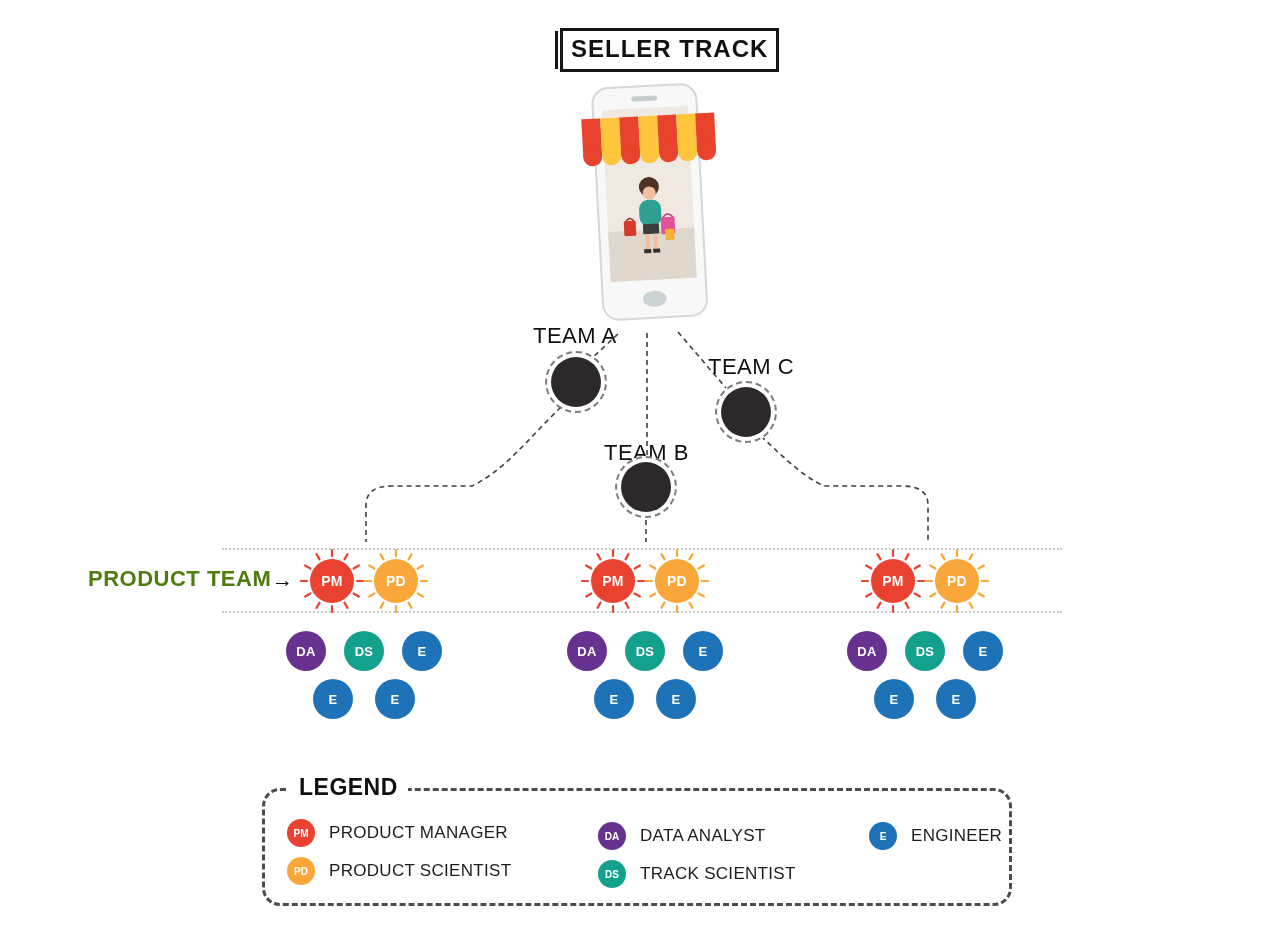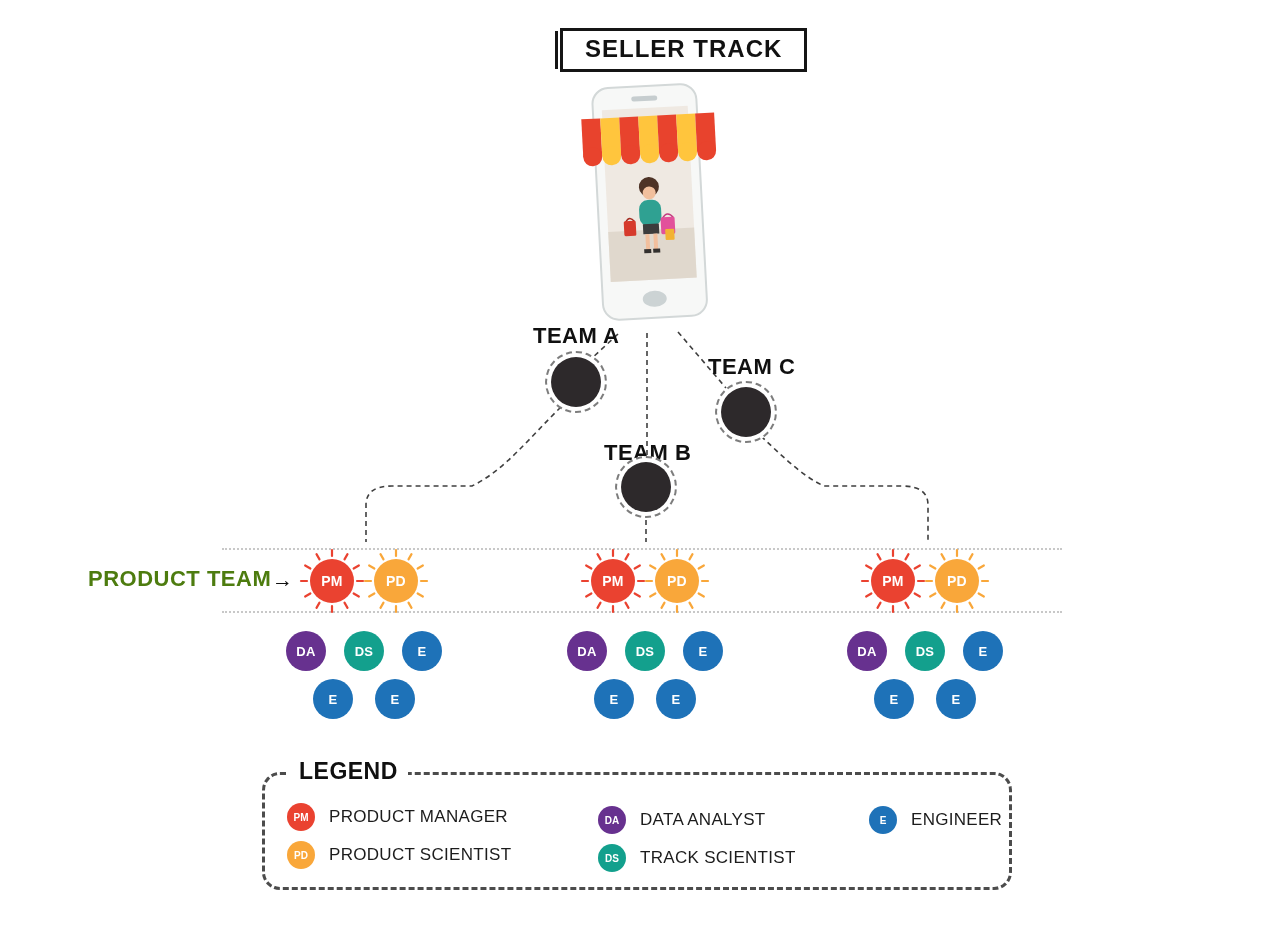--- a/index.html
+++ b/index.html
@@ -3,36 +3,36 @@
 <meta charset="utf-8">
 <style>
   html,body { margin:0; padding:0; background:#fff; }
   body { font-family:"Liberation Sans", sans-serif; }
   .canvas { position:relative; width:1280px; height:944px; background:#fff; overflow:hidden; }
 
   
   .title-box {
     position:absolute; left:560px; top:28px;
     border:3px solid #151515; background:#fff;
-    padding:4px 22px 6px;
+    padding:4px 8px 6px;
     font-size:24px; font-weight:bold; letter-spacing:1px; color:#111;
   }
   .title-box::before {
     content:""; position:absolute; left:-8px; top:0; bottom:0;
     width:3px; background:#151515;
   }
 
   
   .phone-wrap { position:absolute; left:558px; top:78px; width:180px; height:260px; }
 
   
   .connectors { position:absolute; left:0; top:0; width:1280px; height:944px; pointer-events:none; }
 
   
-  .team-label { position:absolute; font-size:22px; font-weight:bold; letter-spacing:0.5px; color:#101010; }
+  .team-label { position:absolute; font-size:22px; font-weight:normal; letter-spacing:0.5px; color:#101010; }
   .team-label.a { left:533px; top:323px; }
   .team-label.b { left:604px; top:440px; }
   .team-label.c { left:708px; top:354px; }
 
   .team-ring {
     position:absolute; width:62px; height:62px; border:2px dashed #7d7d7d;
     border-radius:50%; display:flex; align-items:center; justify-content:center;
     box-sizing:border-box; background:#fff;
   }
   .team-ring.a { left:545px; top:351px; }
@@ -67,21 +67,21 @@
   .bubble .abbr { color:#fff; font-weight:bold; font-size:14px; letter-spacing:0.3px; }
 
   .role {
     width:40px; height:40px; border-radius:50%; background-color:currentColor;
     display:flex; align-items:center; justify-content:center;
   }
   .role .abbr { color:#fff; font-weight:bold; font-size:13px; letter-spacing:0.3px; }
 
   
   .legend {
-    position:absolute; left:262px; top:772px; width:750px; height:118px;
+    position:absolute; left:262px; top:788px; width:750px; height:118px;
     border:3px dashed #4c4c4c; border-radius:18px; background:#fff; box-sizing:border-box;
   }
   .legend-title {
     position:absolute; left:24px; top:-17px; background:#fff; padding:0 10px;
     font-size:23px; font-weight:bold; letter-spacing:0.5px; color:#101010;
   }
   .legend-item { position:absolute; display:flex; align-items:center; gap:14px; }
   .legend-item.pm { left:22px;  top:28px; }
   .legend-item.pd { left:22px;  top:66px; }
   .legend-item.da { left:333px; top:31px; }

